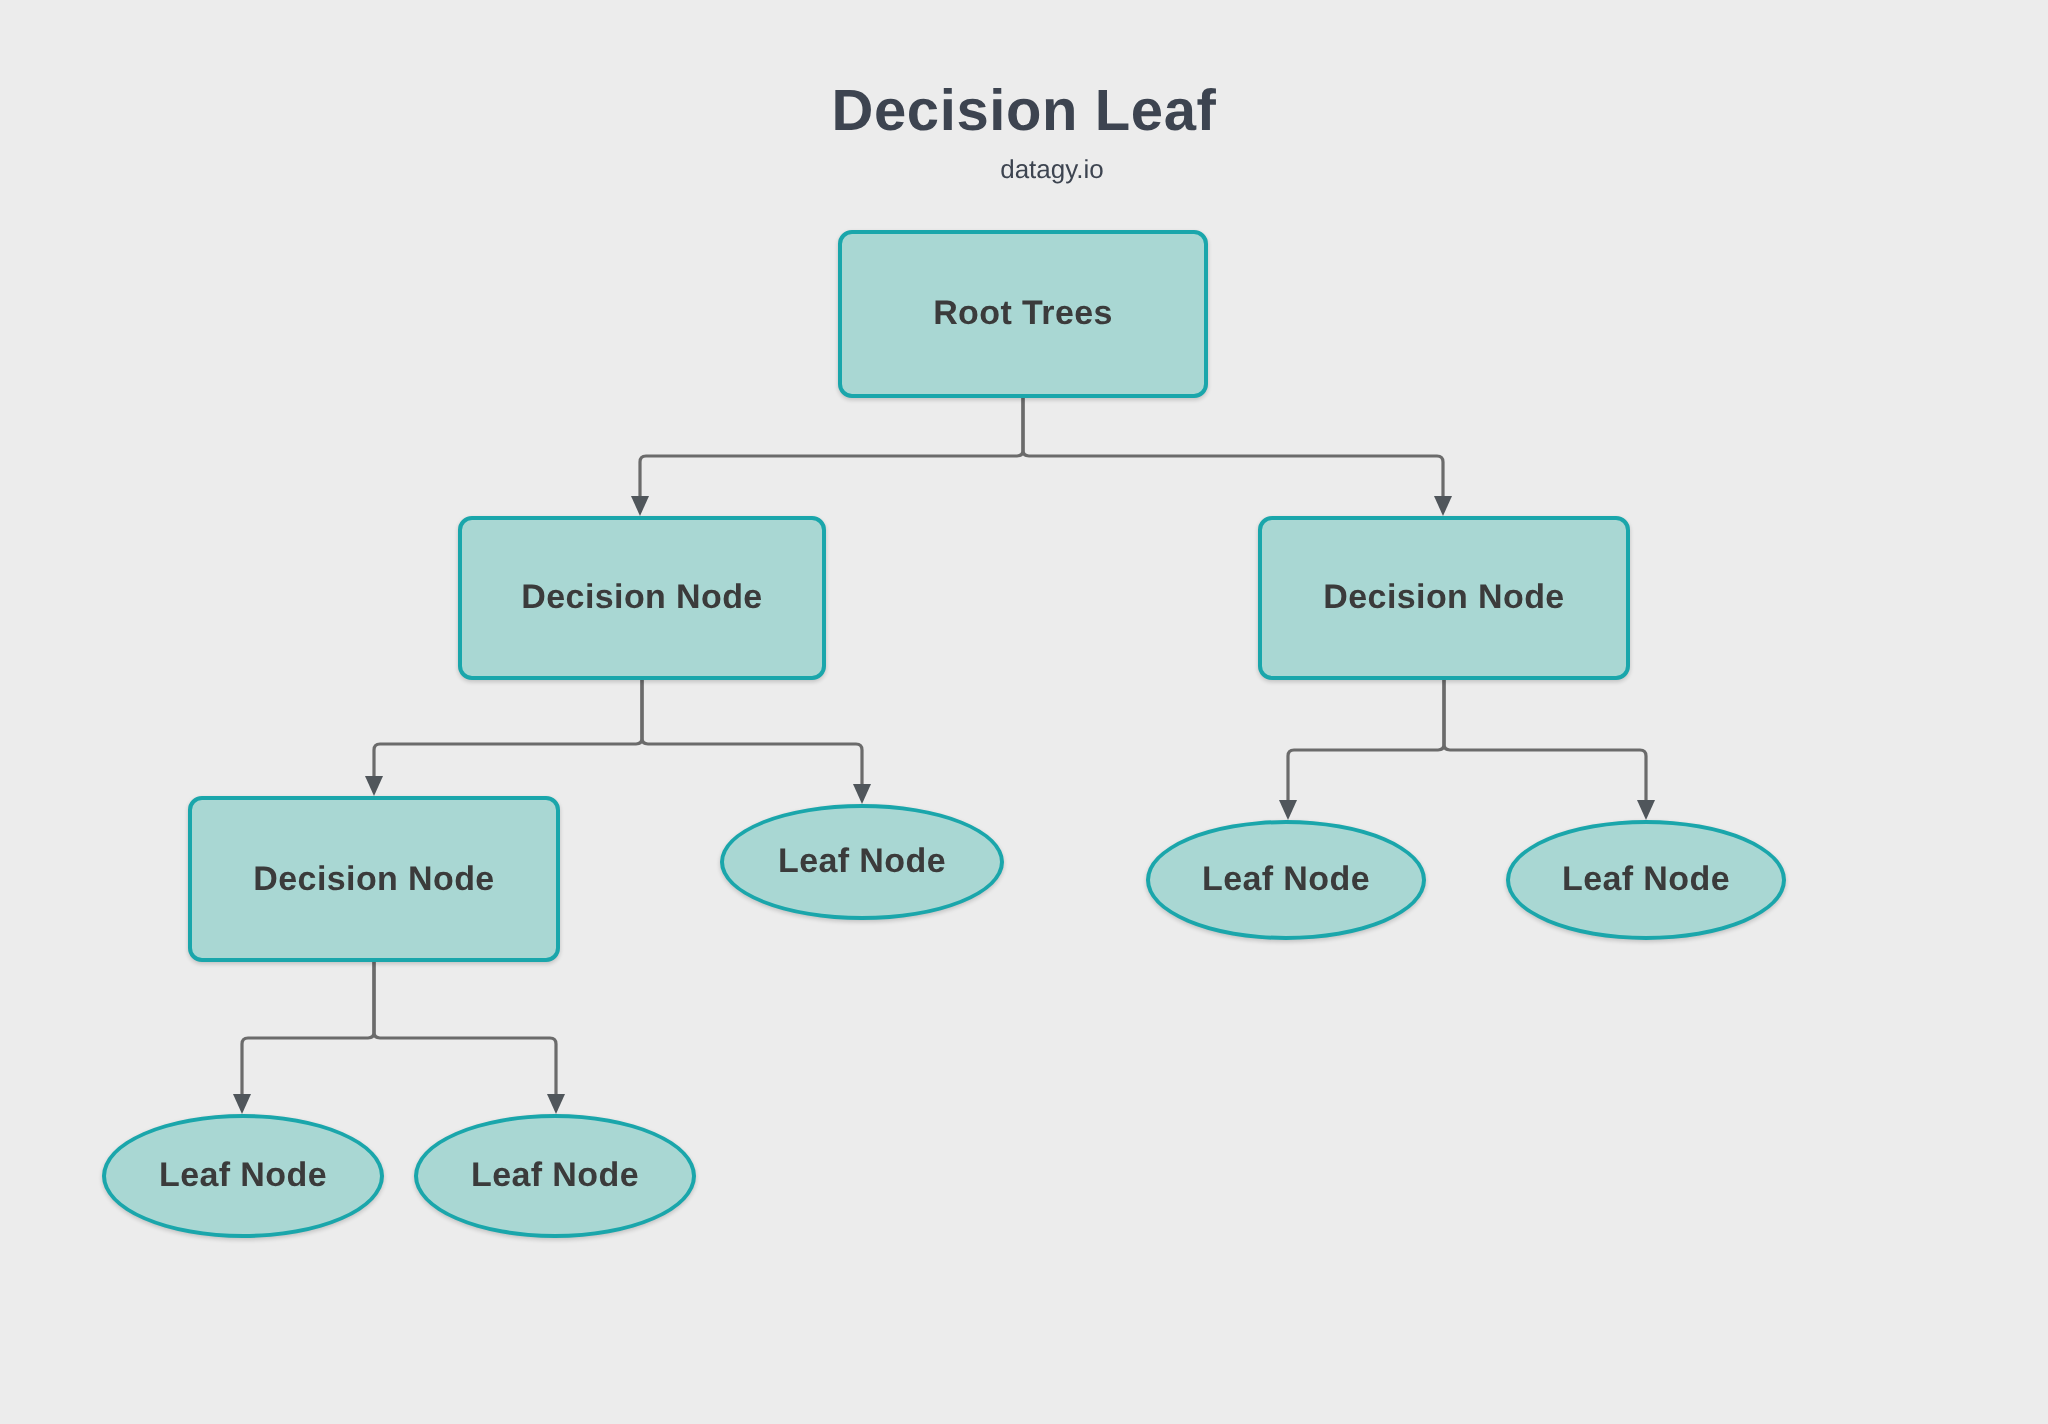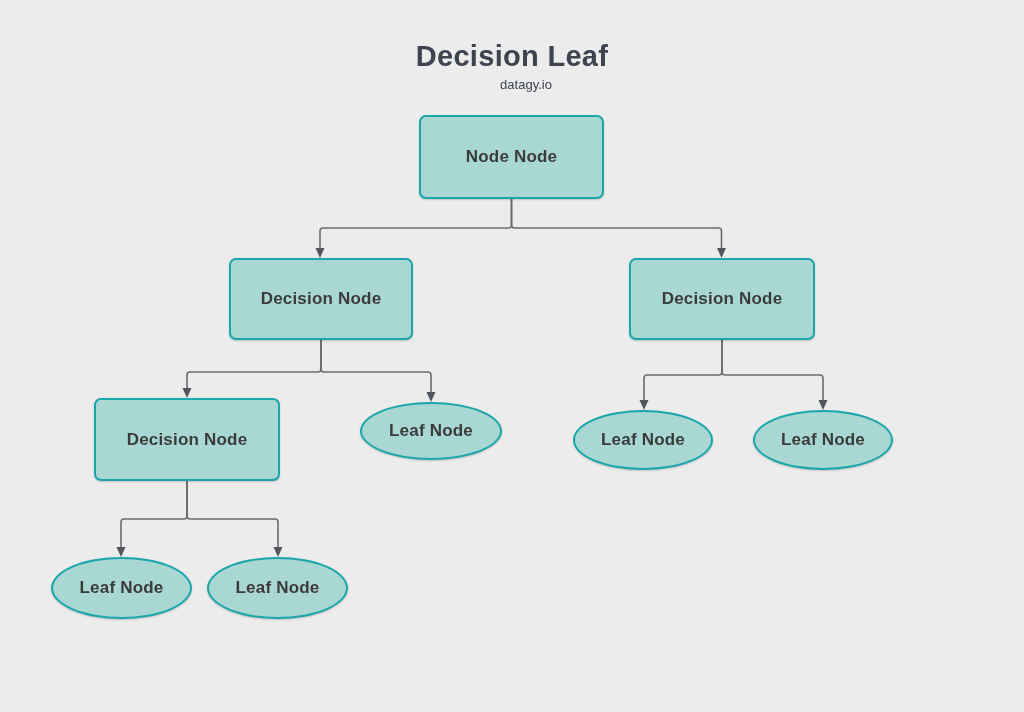--- a/index.html
+++ b/index.html
@@ -113,21 +113,21 @@
     <polygon class="connector-arrowhead" points="818.5,400 827.5,400 823,410"></polygon>
 
     <path class="connector-line" d="M187 481 V516 Q187 519 184 519 H124 Q121 519 121 522 V547"></path>
     <polygon class="connector-arrowhead" points="116.5,547 125.5,547 121,557"></polygon>
 
     <path class="connector-line" d="M187 481 V516 Q187 519 190 519 H275 Q278 519 278 522 V547"></path>
     <polygon class="connector-arrowhead" points="273.5,547 282.5,547 278,557"></polygon>
   </svg>
 
   <div class="node rect" id="node-root">
-    <span class="node-label">Node Node</span>
+    <span class="node-label">Root Trees</span>
   </div>
 
   <div class="node rect" id="node-decision-left">
     <span class="node-label">Decision Node</span>
   </div>
 
   <div class="node rect" id="node-decision-right">
     <span class="node-label">Decision Node</span>
   </div>
 

